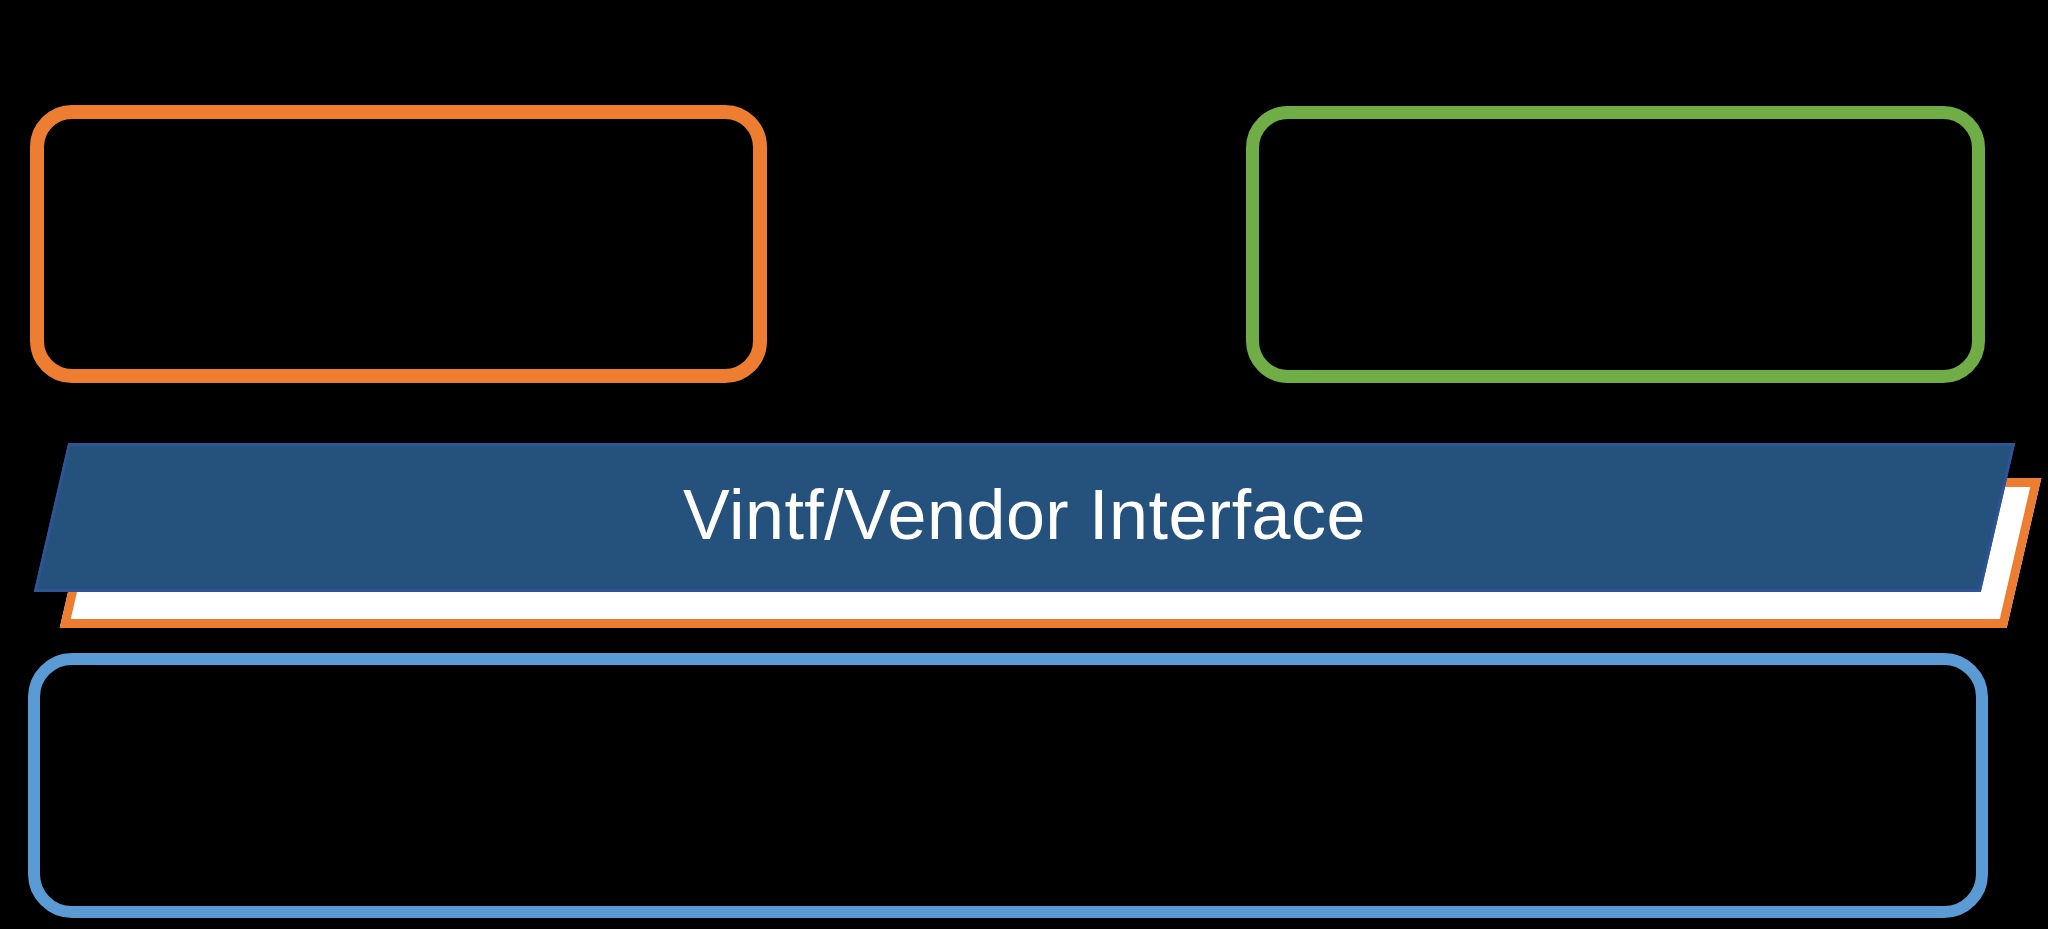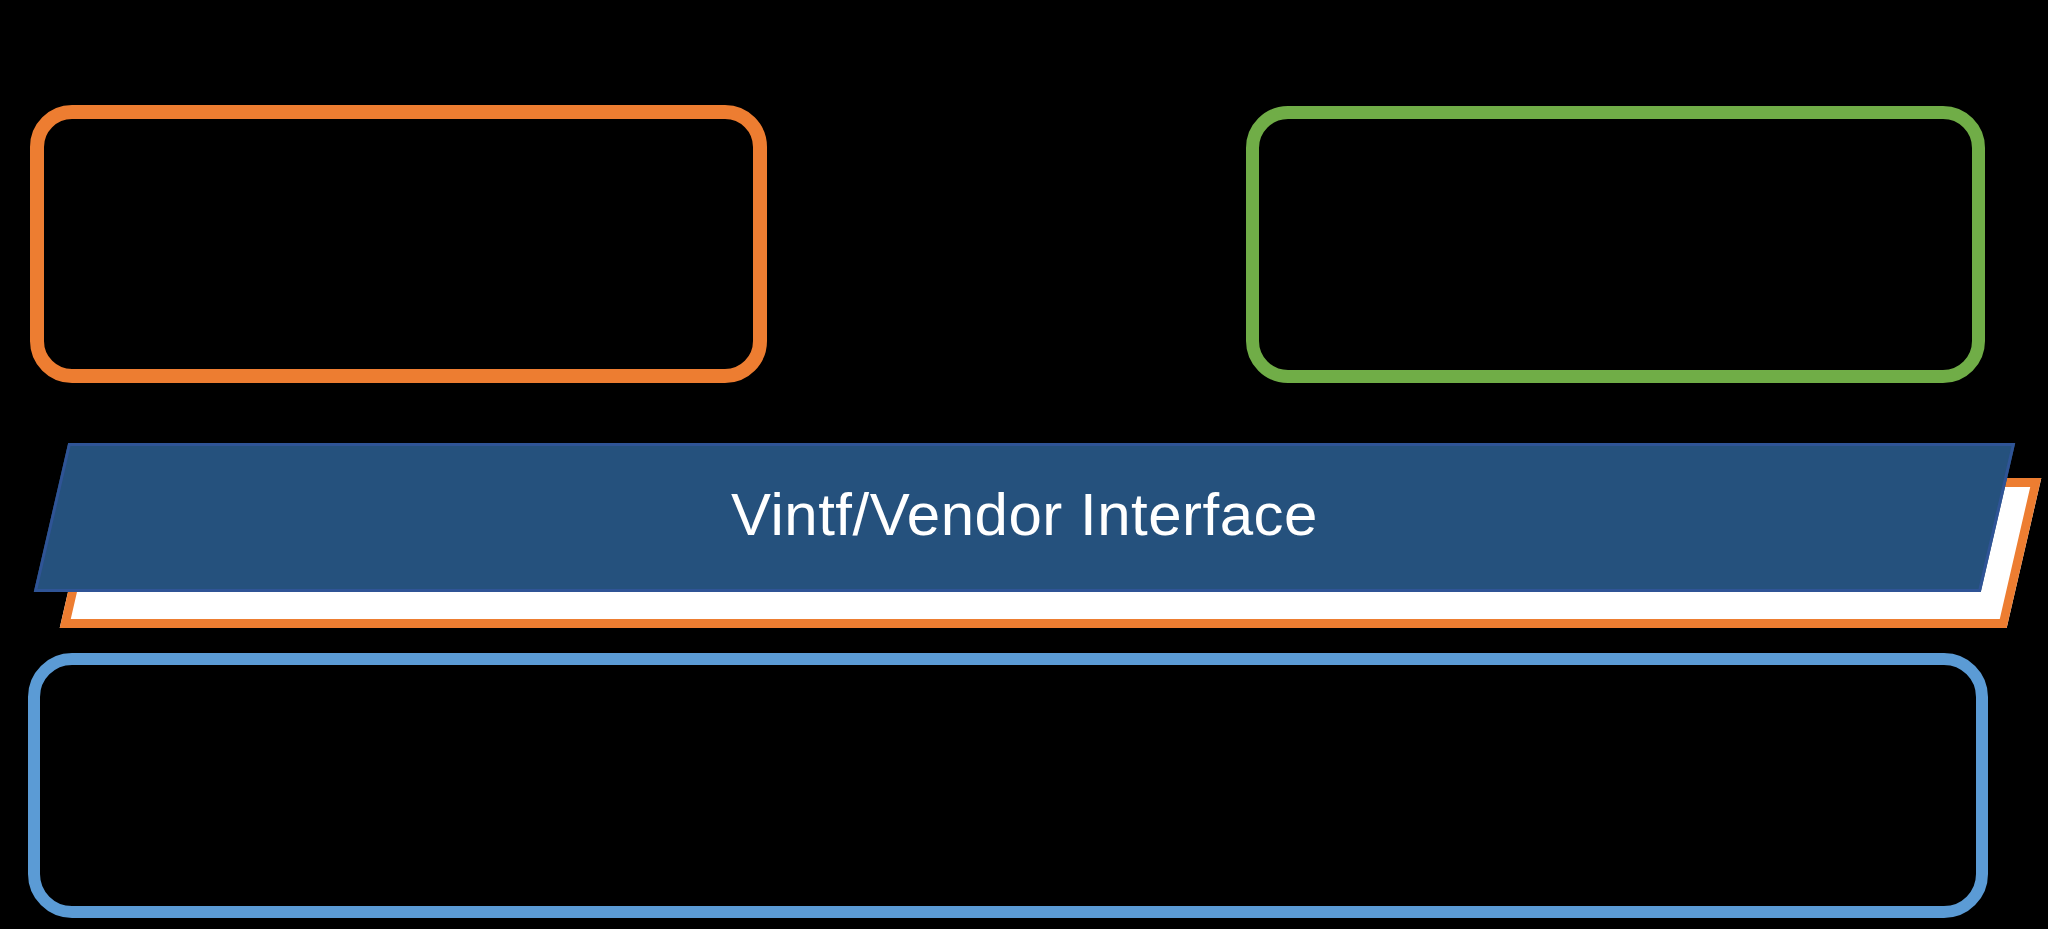--- a/index.html
+++ b/index.html
@@ -69,21 +69,21 @@
   .banner-label {
     position: absolute;
     left: 51px;
     top: 443px;
     width: 1947px;
     height: 143px;
     display: flex;
     align-items: center;
     justify-content: center;
     color: #FFFFFF;
-    font-size: 60px;
+    font-size: 70px;
     letter-spacing: 0.5px;
     white-space: nowrap;
   }
 </style>
 </head>
 <body>
 
 <div class="stage">
 
   <div class="box orange"></div>

